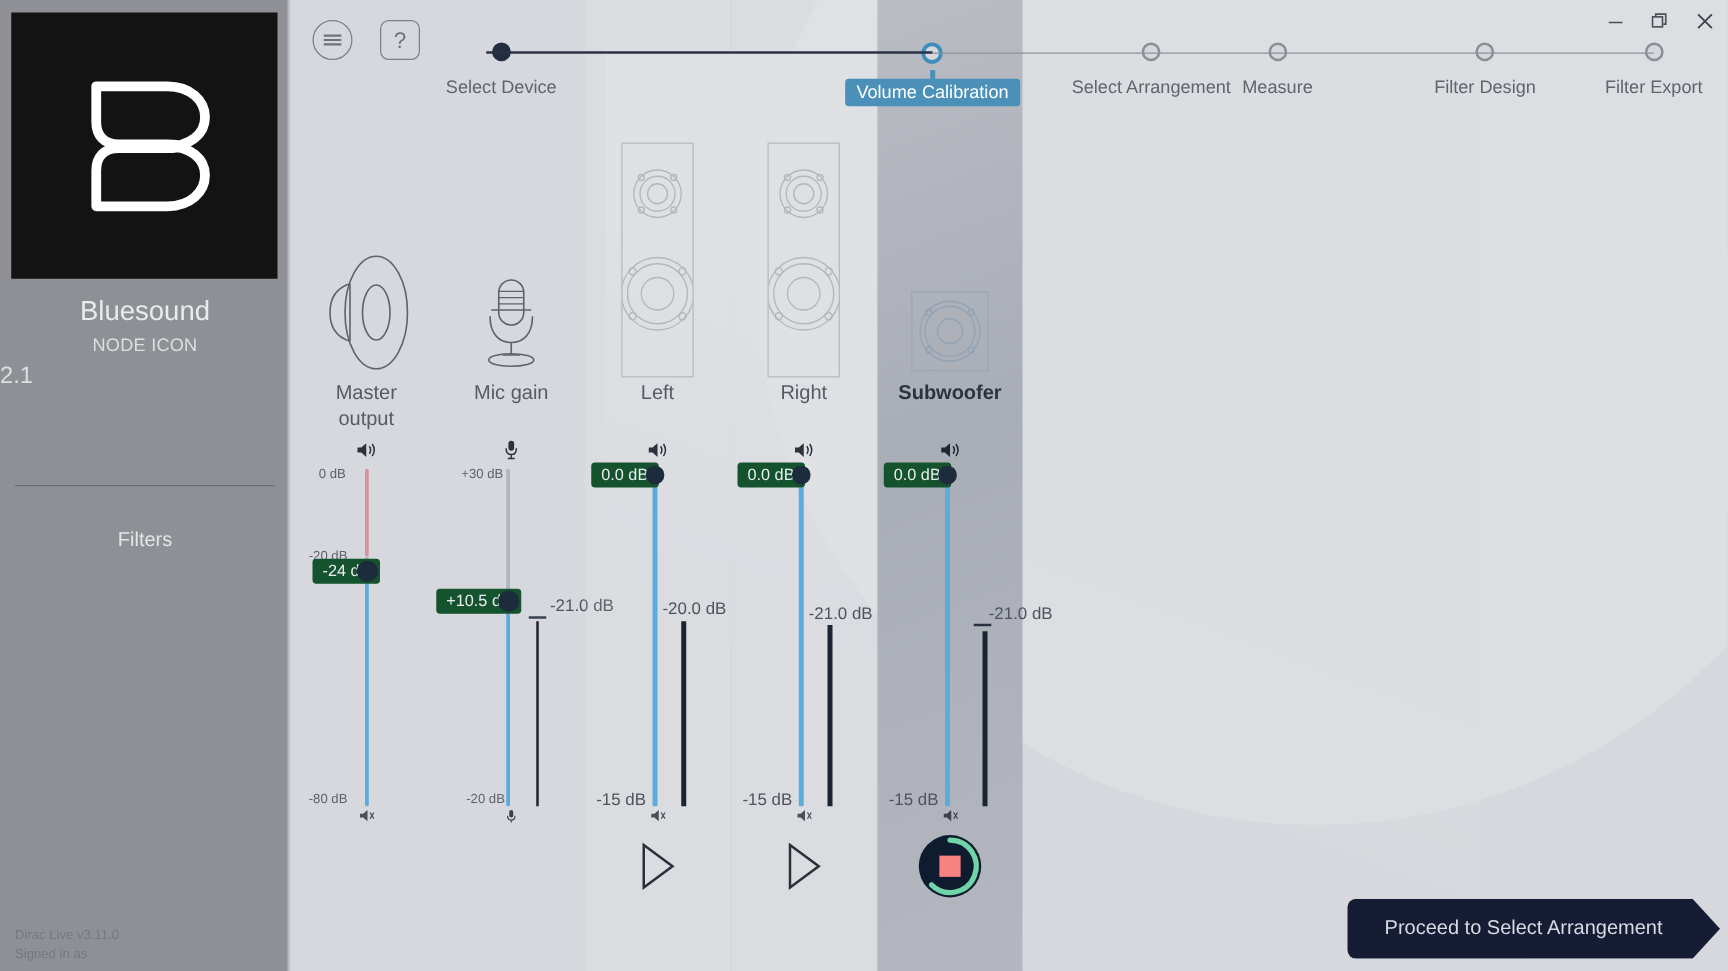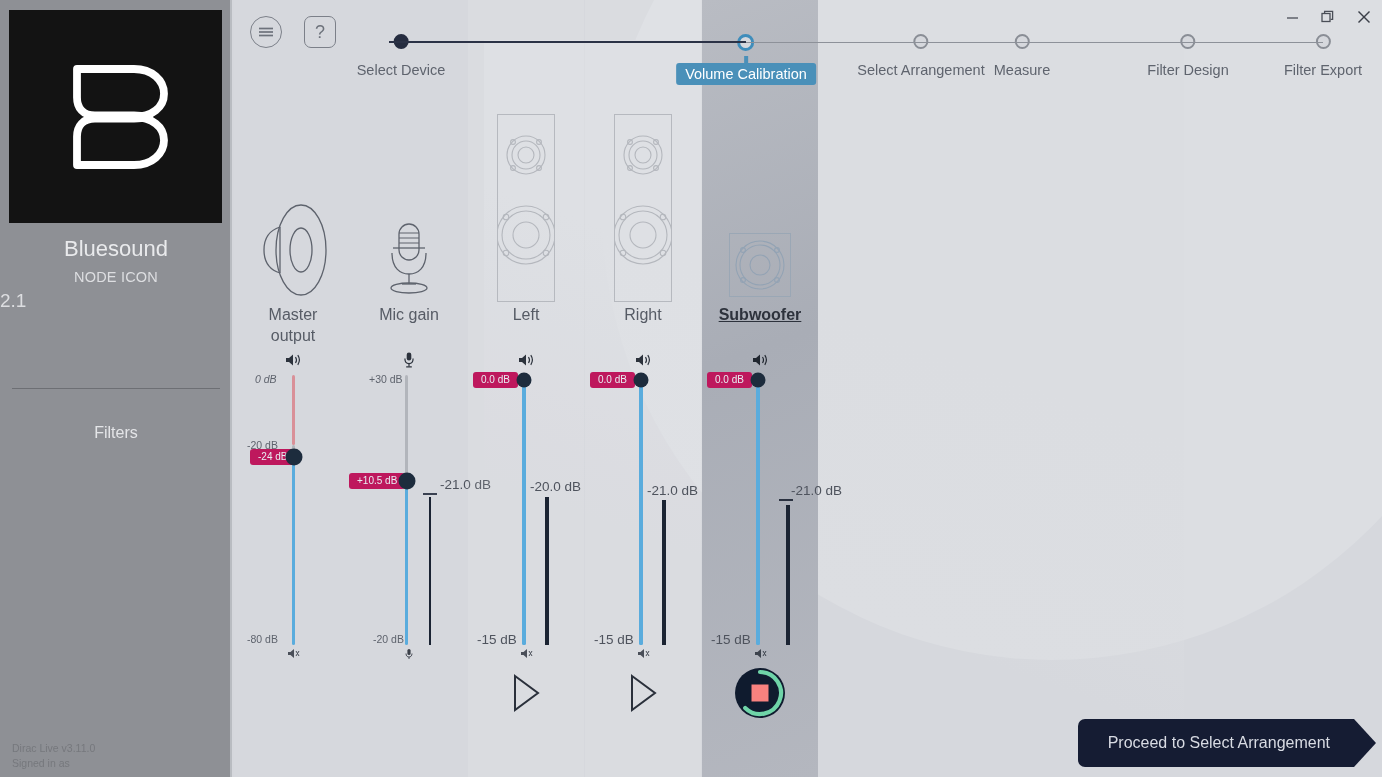--- a/index.html
+++ b/index.html
@@ -143,39 +143,39 @@
   }
 
   .spk-icon-box {
     position: absolute; left: 50%; transform: translateX(-50%);
     border: 1px solid #b6b9bf;
   }
   .chan-title {
     position: absolute; left: 0; width: 100%; text-align: center;
     font-size: 16px; color: #565b65;
   }
-  .chan-title.bold { font-weight: bold; color: #2d323c; text-decoration: underline; }
+  .chan-title.bold { font-weight: bold; color: #2d323c; }
 
   .spk-small-icon {
     position: absolute; left: 50%; transform: translateX(-50%);
     color: #2c323c;
   }
 
   
   .slider-track {
     position: absolute; width: 3px; border-radius: 1.5px;
   }
   .slider-handle {
     position: absolute; width: 17px; height: 17px; border-radius: 50%;
     background: #1d2c3d; transform: translate(-50%, -50%);
     cursor: pointer; z-index: 5;
   }
   .slider-bubble {
-    position: absolute; background: #be185d; color: #e8eef2;
-    font-size: 10px; padding: 2px 8px 3px 8px; border-radius: 3px;
+    position: absolute; background: #14532d; color: #e8eef2;
+    font-size: 13px; padding: 2px 8px 3px 8px; border-radius: 3px;
     transform: translateY(-50%); white-space: nowrap; z-index: 4;
   }
   .scale-label {
     position: absolute; font-size: 10.5px; color: #5e636d; white-space: nowrap;
   }
   .scale-label.big { font-size: 13.5px; color: #4e535d; }
 
   .meter-bar {
     position: absolute; width: 4px; background: #1b2433;
   }
@@ -317,21 +317,21 @@
           <path d="M13.8 3.2 Q17 8 13.8 12.8" fill="none" stroke="#2c323c" stroke-width="1.2"></path>
         </svg>
       </div>
 
       <div class="slider-track" style="left:57px; top:375px; height:70px; background:#d99098;"></div>
       <div class="slider-track" style="left:57px; top:445px; height:11px; background:#b2b5bb;"></div>
       <div class="slider-track" style="left:57px; top:456px; height:189px; background:#5aacdd;"></div>
       <div class="slider-handle" style="left:58.5px; top:457px;"></div>
       <div class="slider-bubble" style="left:15px; top:457px;">-24 dB</div>
 
-      <div class="scale-label" style="left:20px; top:373px;font-style:italic;">0 dB</div>
+      <div class="scale-label" style="left:20px; top:373px;">0 dB</div>
       <div class="scale-label" style="left:12px; top:439px;">-20 dB</div>
       <div class="scale-label" style="left:12px; top:633px;">-80 dB</div>
 
       <div class="spk-small-icon" style="top:646px;">
         <svg width="14" height="13" viewBox="0 0 14 13">
           <path d="M2 5 H4.5 L8 2 V11 L4.5 8 H2 Z" fill="#4a4f59"></path>
           <line x1="10" y1="4" x2="13" y2="9" stroke="#4a4f59" stroke-width="1"></line>
           <line x1="13" y1="4" x2="10" y2="9" stroke="#4a4f59" stroke-width="1"></line>
         </svg>
       </div>

